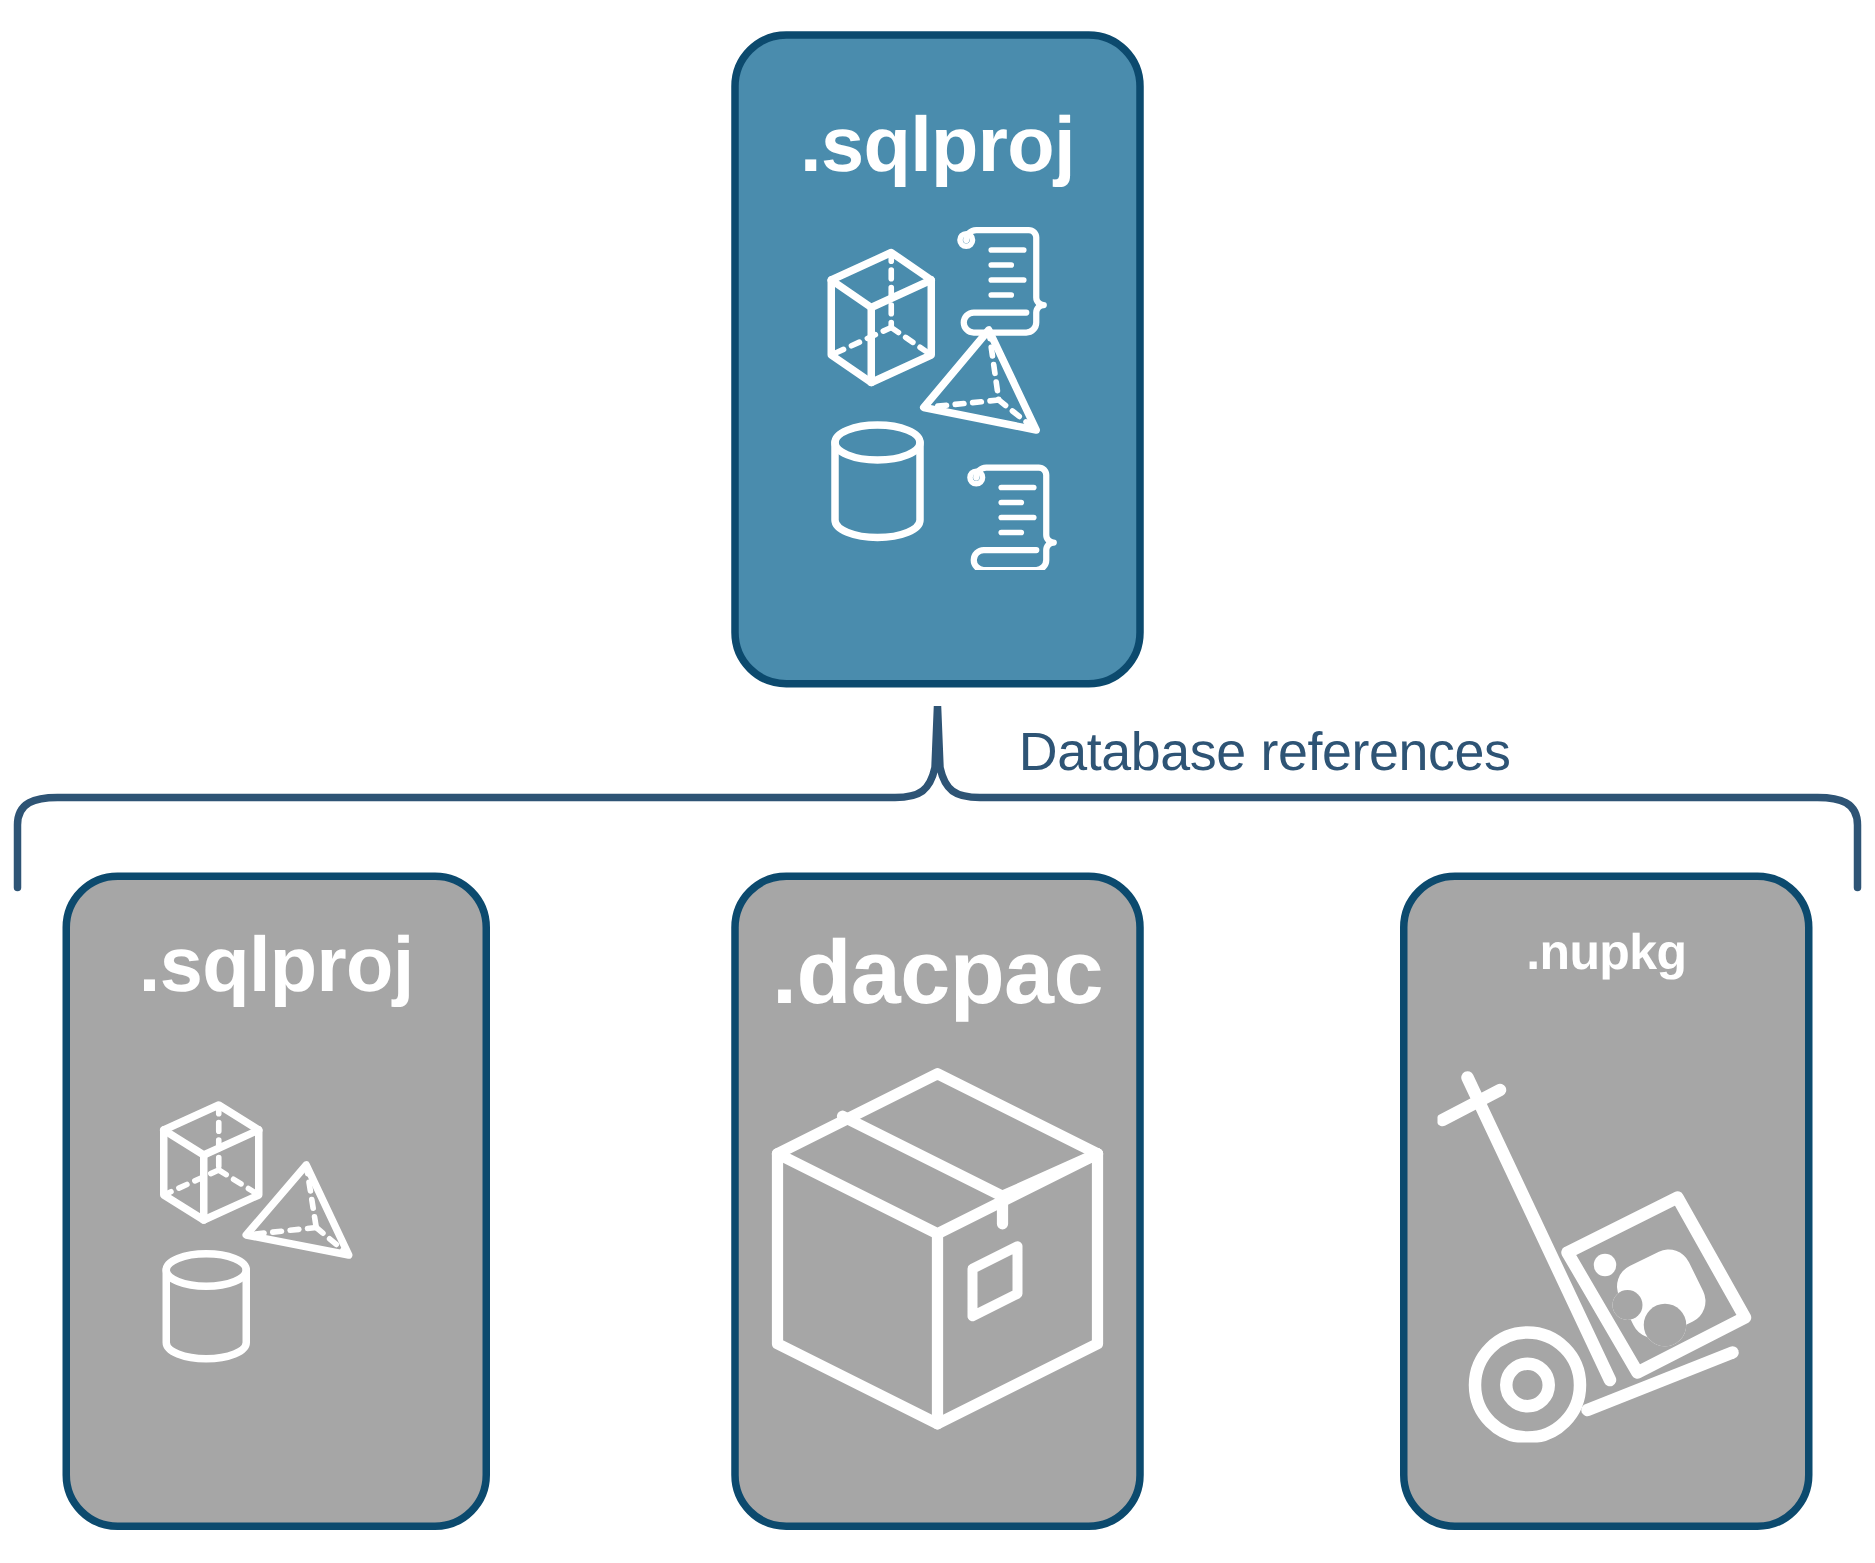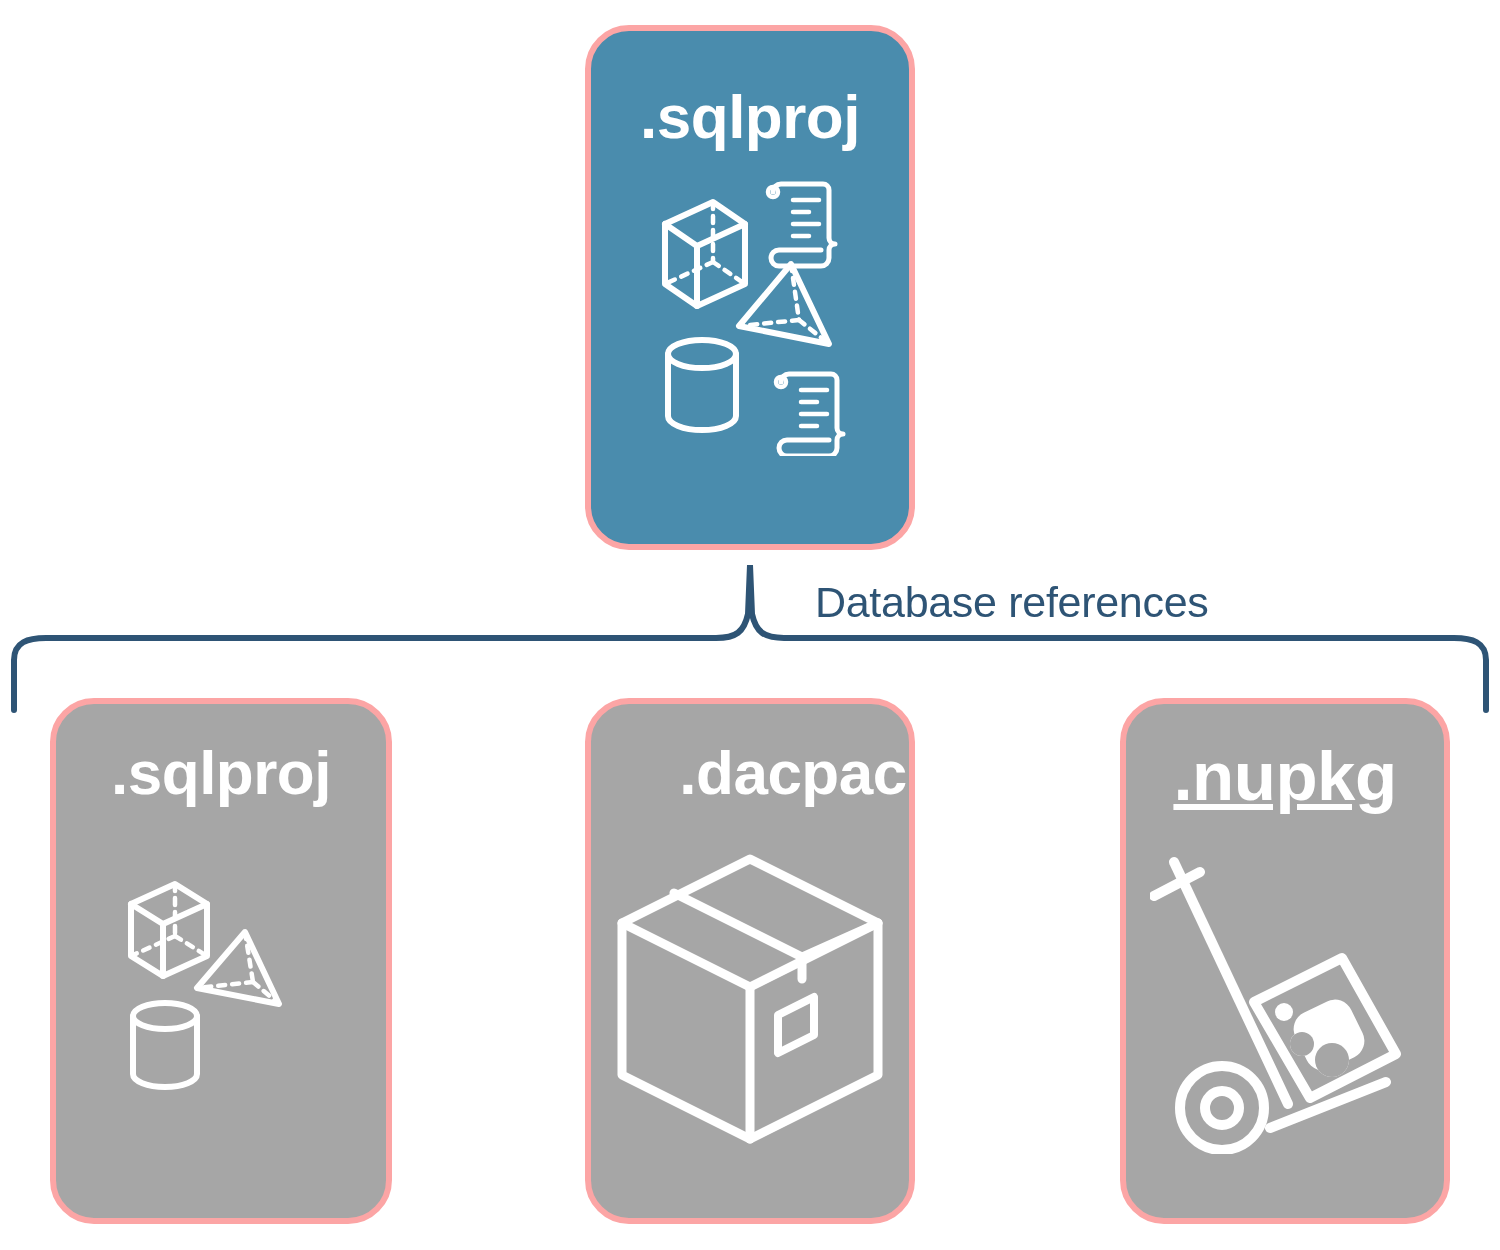--- a/index.html
+++ b/index.html
@@ -16,21 +16,21 @@
   }
   #stage {
     position: absolute;
     left: 0; top: 0;
     width: 1500px;
     height: 1250px;
   }
   .node {
     position: absolute;
     box-sizing: border-box;
-    border: 6px solid #fca5a5;
+    border: 6px solid #0c4a6e;
     border-radius: 44px;
     display: block;
   }
   .node-root {
     background: #4a8cad;
   }
   .node-ref {
     background: #a6a6a6;
   }
   .node-label {
@@ -171,39 +171,39 @@
             <path d="M6 18 v58 a32 13 0 0 0 64 0 v-58" stroke-width="6"></path>
             <path d="M6 76 a32 13 0 0 0 64 0" stroke-dasharray="7 7" stroke-width="4.5"></path>
           </g>
         </g>
       </svg>
     </div>
   </div>
 
   <div class="node node-ref" style="left:585px; top:698px; width:330px; height:526px;">
 
-    <div class="node-label" style="top:38px; font-size:62px;margin-left:43px;">.dacpac</div>
+    <div class="node-label" style="top:38px; font-size:72px;">.dacpac</div>
 
     <div class="icon-wrap" style="top:130px; height:330px;">
       <svg width="280" height="300" viewBox="0 0 280 300">
         <g fill="none" stroke="#ffffff" stroke-width="9" stroke-linejoin="round" stroke-linecap="round">
           <polygon points="140,10 268,74 268,226 140,290 12,226 12,74"></polygon>
           <polyline points="12,74 140,138 268,74"></polyline>
           <line x1="140" y1="138" x2="140" y2="290"></line>
           <polyline points="64,44 192,108 192,130"></polyline>
           <polyline points="192,108 268,74"></polyline>
           <polygon points="168,166 204,148 204,186 168,204" stroke-width="8"></polygon>
         </g>
       </svg>
     </div>
   </div>
 
   <div class="node node-ref" style="left:1120px; top:698px; width:330px; height:526px;">
 
-    <div class="node-label" style="top:38px; font-size:69px;text-decoration:underline;">.nupkg</div>
+    <div class="node-label" style="top:38px; font-size:40px;">.nupkg</div>
 
     <div class="icon-wrap" style="top:140px; height:320px;">
       <svg width="270" height="300" viewBox="0 0 270 300">
         <g fill="none" stroke="#ffffff" stroke-width="10" stroke-linejoin="round" stroke-linecap="round">
 
           <line x1="24" y1="8" x2="138" y2="250"></line>
           <line x1="4" y1="42" x2="50" y2="18"></line>
 
           <circle cx="72" cy="254" r="42" stroke-width="10"></circle>
           <circle cx="72" cy="254" r="17" stroke-width="10"></circle>

